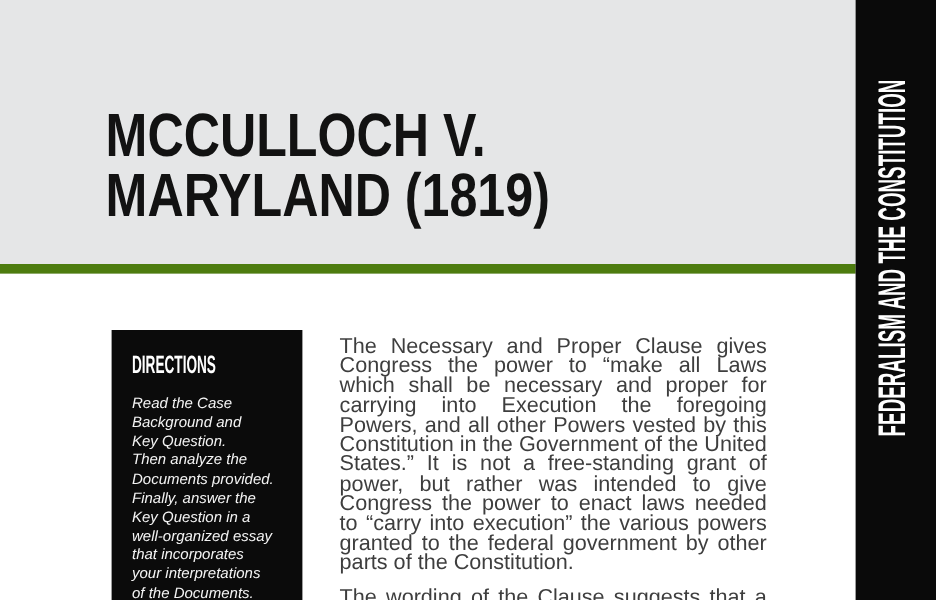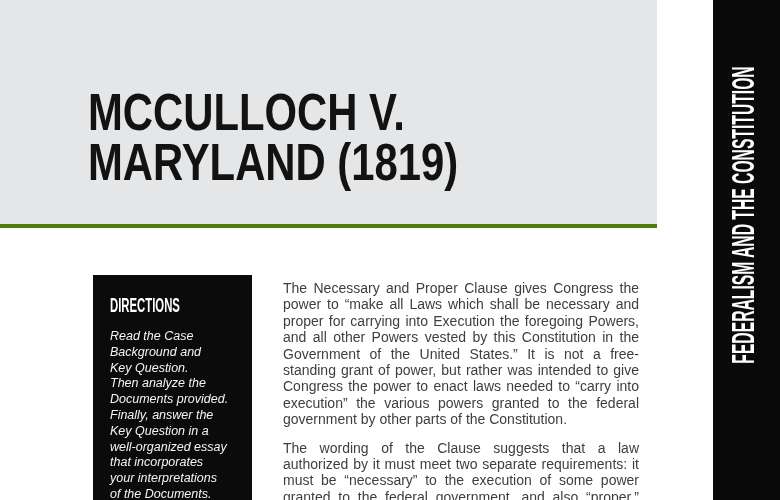--- a/index.html
+++ b/index.html
@@ -10,23 +10,23 @@
     height: 500px;
     overflow: hidden;
     background: #ffffff;
     font-family: "Liberation Sans", sans-serif;
   }
 
   
   .header {
     position: absolute;
     left: 0; top: 0;
-    width: 657px; height: 228px;
+    width: 713px; height: 228px;
     background: #e5e6e7;
-    border-bottom: 4px solid #4d7c0f;
+    border-bottom: 8px solid #4d7c0f;
   }
   .title {
     position: absolute;
     left: 88px; top: 88px;
     font-size: 51px;
     font-weight: bold;
     line-height: 50px;
     letter-spacing: 0px;
     color: #121212;
     transform: scaleX(0.82);
@@ -85,21 +85,21 @@
     width: 356px;
   }
   .case-heading {
     font-size: 13px;
     font-weight: bold;
     color: #161616;
     line-height: 16px;
   }
   .body-para {
     margin-top: 12px;
-    font-size: 14px;
+    font-size: 18px;
     line-height: 16.4px;
     color: #3e3e3e;
     text-align: justify;
   }
 </style>
 </head>
 <body>
 
 <div class="page">
 

